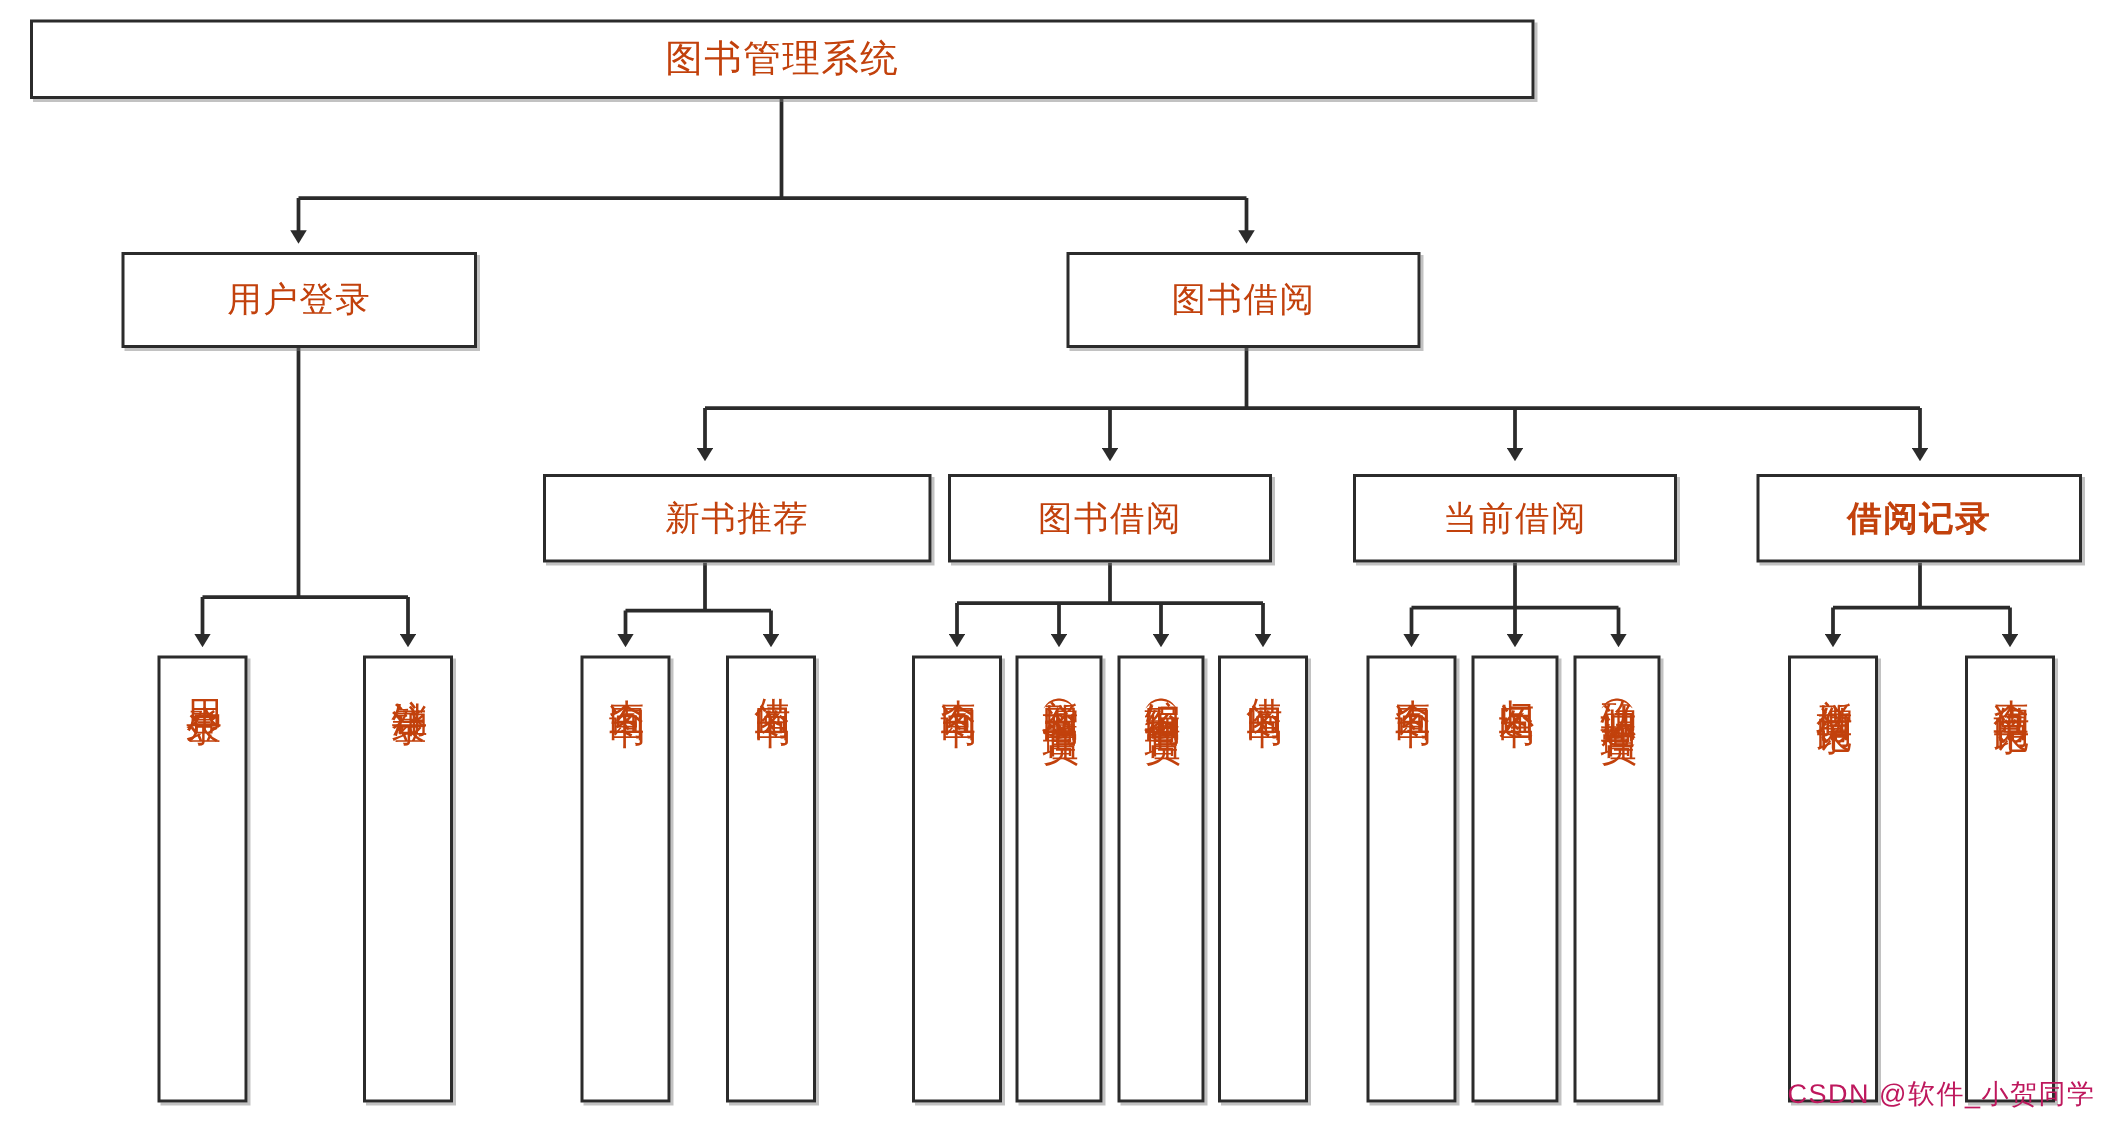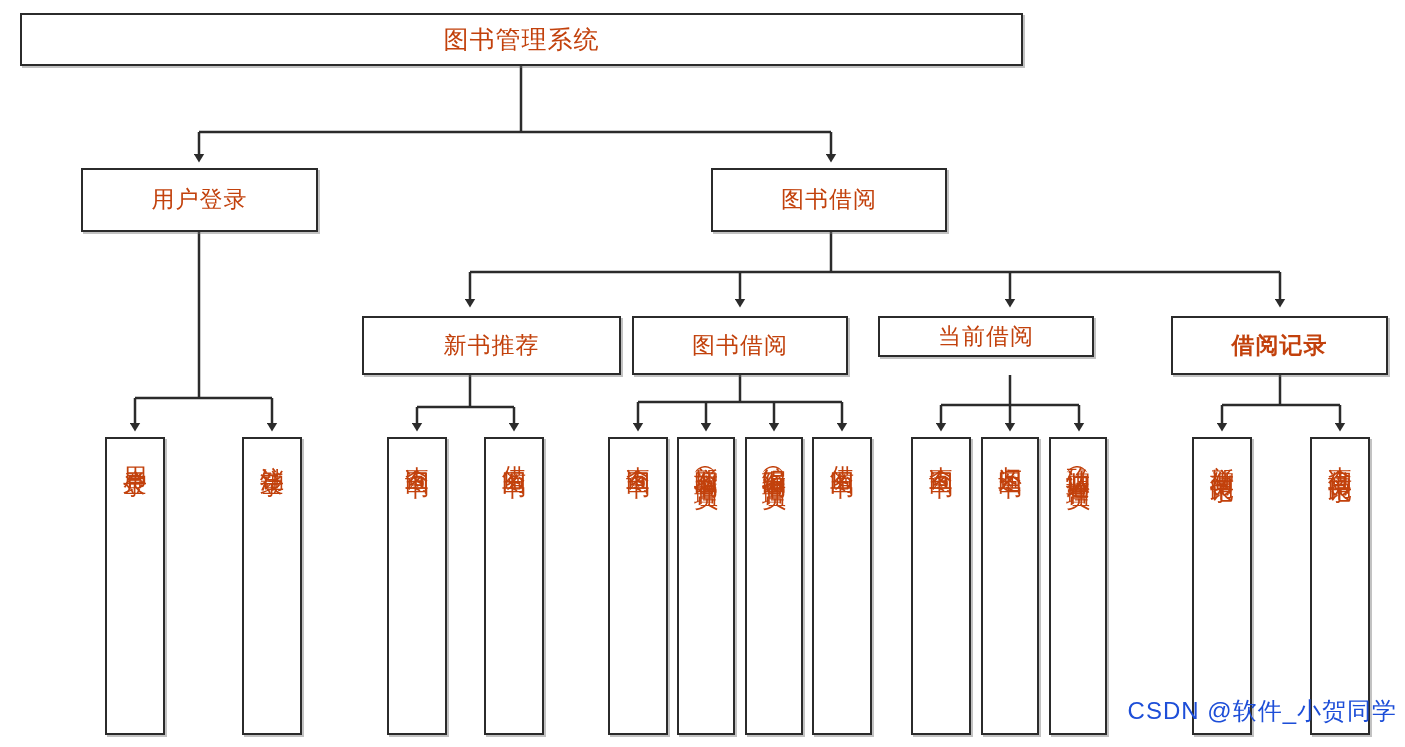--- a/index.html
+++ b/index.html
@@ -60,23 +60,23 @@
     text-orientation: upright;
     white-space: normal;
     letter-spacing: 3px;
     font-size: 24px;
     line-height: 1.0;
     max-height: 280px;
   }
   .watermark {
     position: absolute;
     right: 8px;
-    bottom: 20px;
-    font-size: 24px;
-    color: #1d4ed8;
+    bottom: 6px;
+    font-size: 18px;
+    color: #be185d;
     letter-spacing: 1px;
     white-space: nowrap;
     font-family: "Liberation Sans", "DejaVu Sans", sans-serif;
   }
 </style>
 </head>
 <body>
 
 <div id="canvas">
 
@@ -141,21 +141,21 @@
   <div class="node" style="left:711px; top:168px; width:236px; height:64px;">
     <span class="label">图书借阅</span>
   </div>
 
   <div class="node" style="left:362px; top:316px; width:259px; height:59px;">
     <span class="label">新书推荐</span>
   </div>
   <div class="node" style="left:632px; top:316px; width:216px; height:59px;">
     <span class="label">图书借阅</span>
   </div>
-  <div class="node" style="left:878px; top:316px; width:216px; height:41px;">
+  <div class="node" style="left:902px; top:316px; width:216px; height:59px;">
     <span class="label">当前借阅</span>
   </div>
   <div class="node" style="left:1171px; top:316px; width:217px; height:59px;font-weight:bold;">
     <span class="label">借阅记录</span>
   </div>
 
   <div class="node vertical" style="left:105px; top:437px; width:60px; height:298px;">
     <span class="label">用户登录</span>
   </div>
   <div class="node vertical" style="left:242px; top:437px; width:60px; height:298px;">

